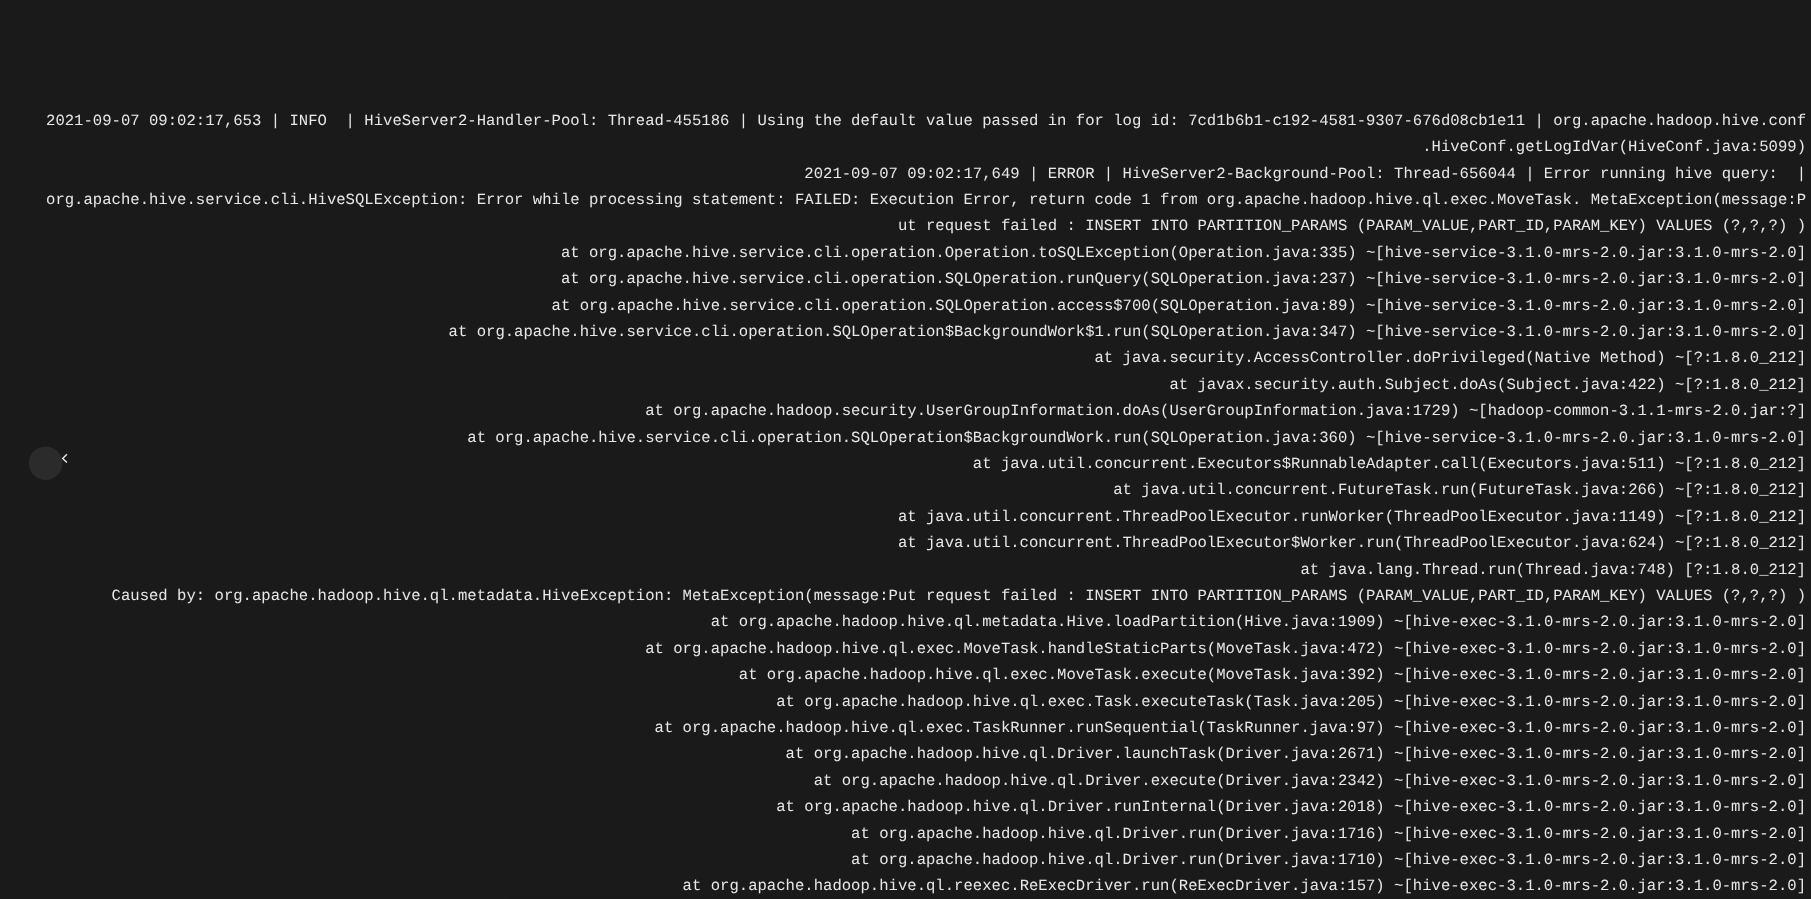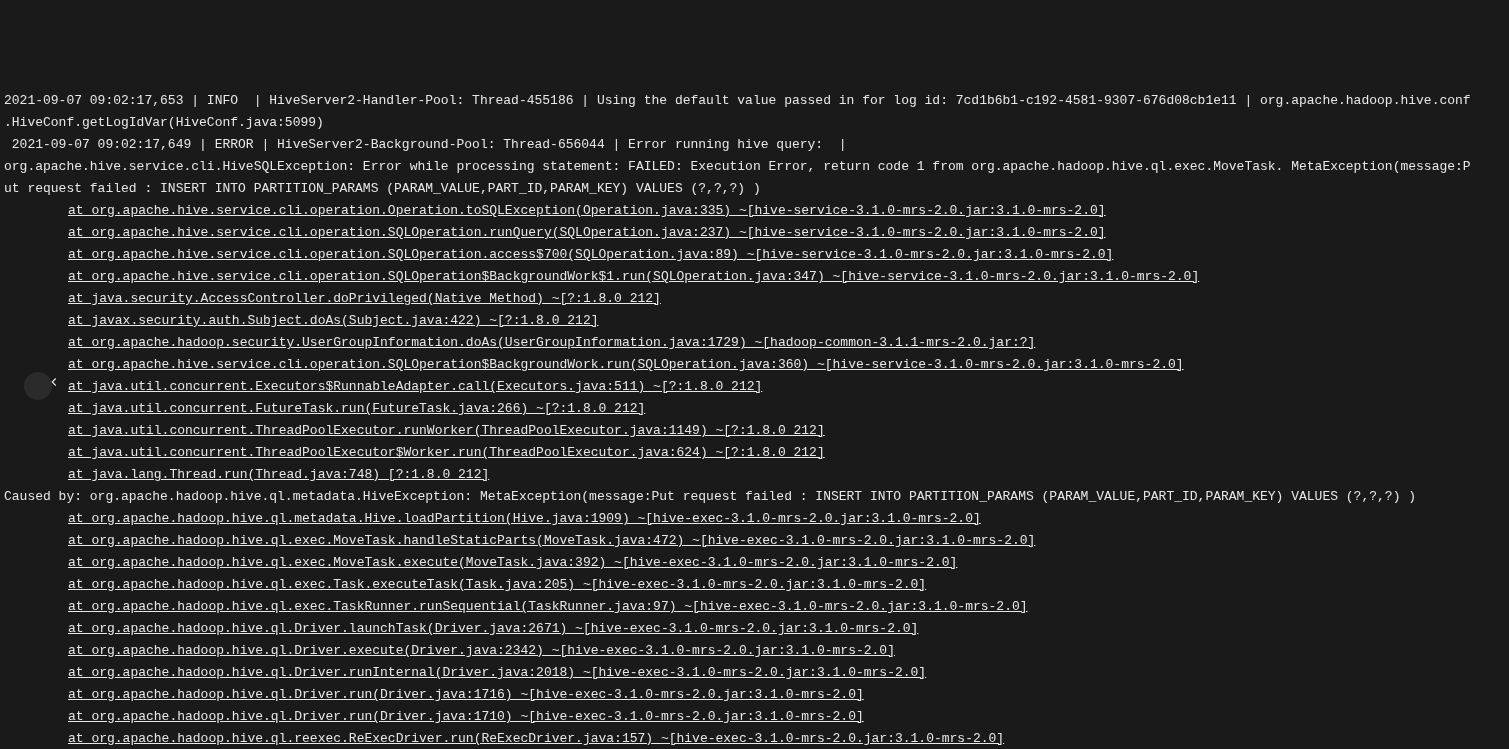--- a/index.html
+++ b/index.html
@@ -11,22 +11,22 @@
     line-height: 22px;
     width: 1509px;
     height: 749px;
     overflow: hidden;
     white-space: pre;
     position: relative;
   }
   .log-container {
     padding: 2px 4px;
   }
-  .line { white-space: pre; }
-  .indent { padding-left: 64px; text-decoration: underline; }
+  .line { white-space: pre; text-align: right; }
+  .indent { padding-left: 64px; }
   .back-btn {
     position: absolute;
     left: 24px;
     top: 372px;
     width: 28px;
     height: 28px;
     border-radius: 50%;
     background: #2b2b2b;
     display: flex;
     align-items: center;

